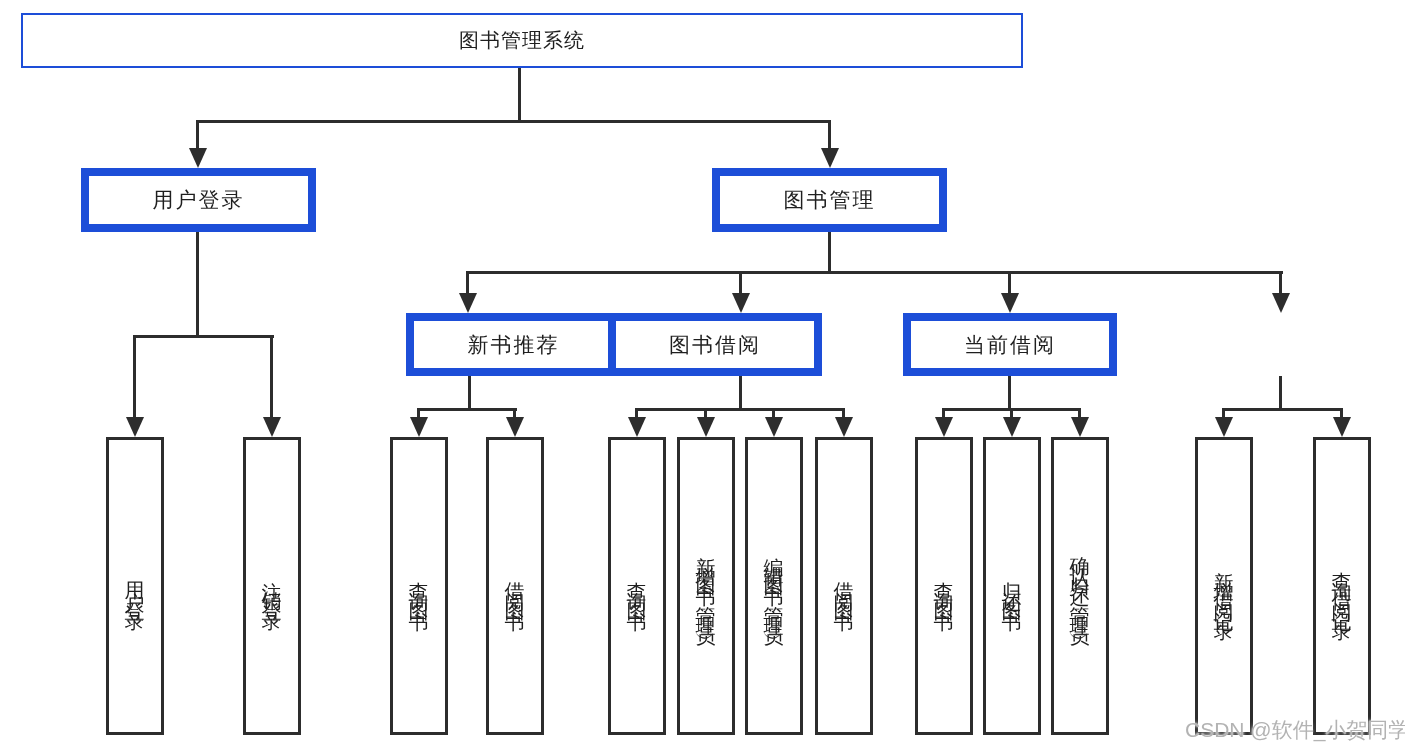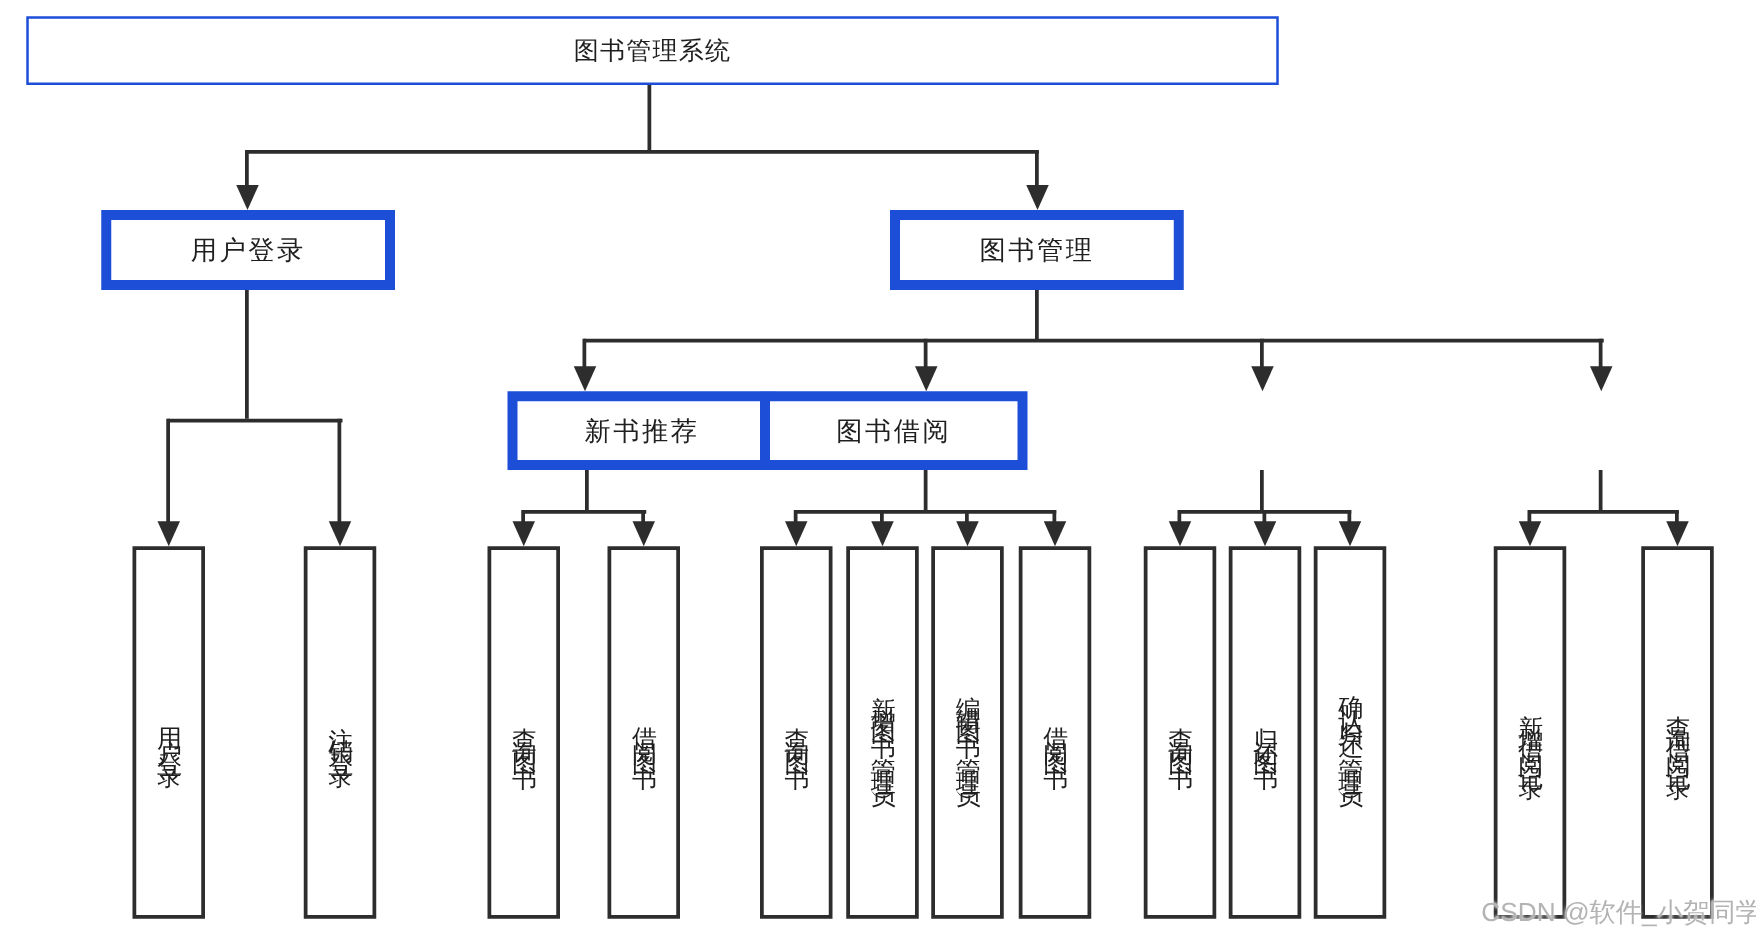--- a/index.html
+++ b/index.html
@@ -63,20 +63,21 @@
   <div class="ah" style="left:459px;top:293px;"></div>
   <div class="vl" style="left:739px;top:271px;height:25px;"></div>
   <div class="ah" style="left:732px;top:293px;"></div>
   <div class="vl" style="left:1008px;top:271px;height:25px;"></div>
   <div class="ah" style="left:1001px;top:293px;"></div>
   <div class="vl" style="left:1279px;top:271px;height:25px;"></div>
   <div class="ah" style="left:1272px;top:293px;"></div>
 
   <div class="box lvl3" style="left:362px;top:313px;width:215px;height:63px;margin-left:44px;">新书推荐</div>
   <div class="box lvl3" style="left:608px;top:313px;width:214px;height:63px;">图书借阅</div>
+  <div class="box lvl3" style="left:903px;top:313px;width:214px;height:63px;">当前借阅</div>
 
   <div class="vl" style="left:468px;top:376px;height:34px;"></div>
   <div class="hl" style="left:419px;top:408px;width:98px;"></div>
   <div class="vl" style="left:417px;top:408px;height:12px;"></div>
   <div class="ah" style="left:410px;top:417px;"></div>
   <div class="vl" style="left:513px;top:408px;height:12px;"></div>
   <div class="ah" style="left:506px;top:417px;"></div>
 
   <div class="vl" style="left:739px;top:376px;height:34px;"></div>
   <div class="hl" style="left:637px;top:408px;width:208px;"></div>

